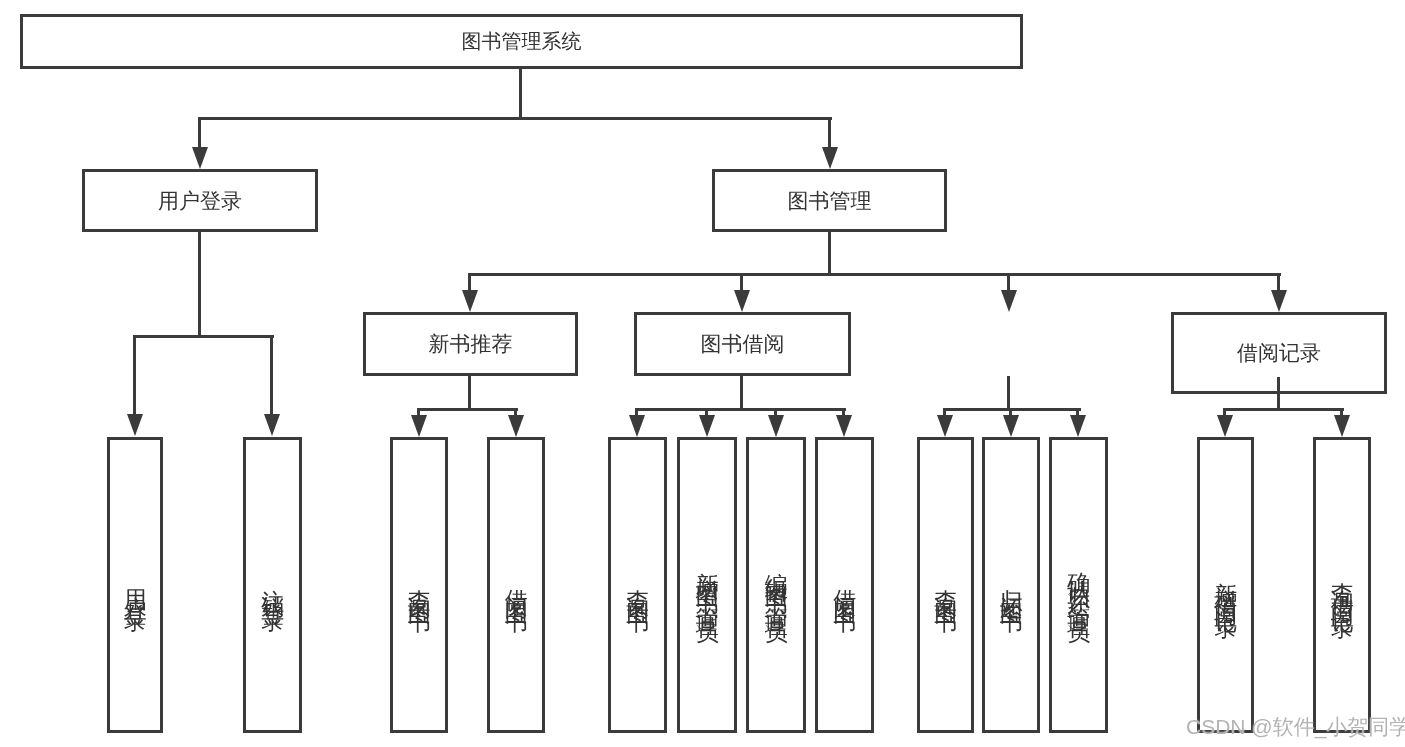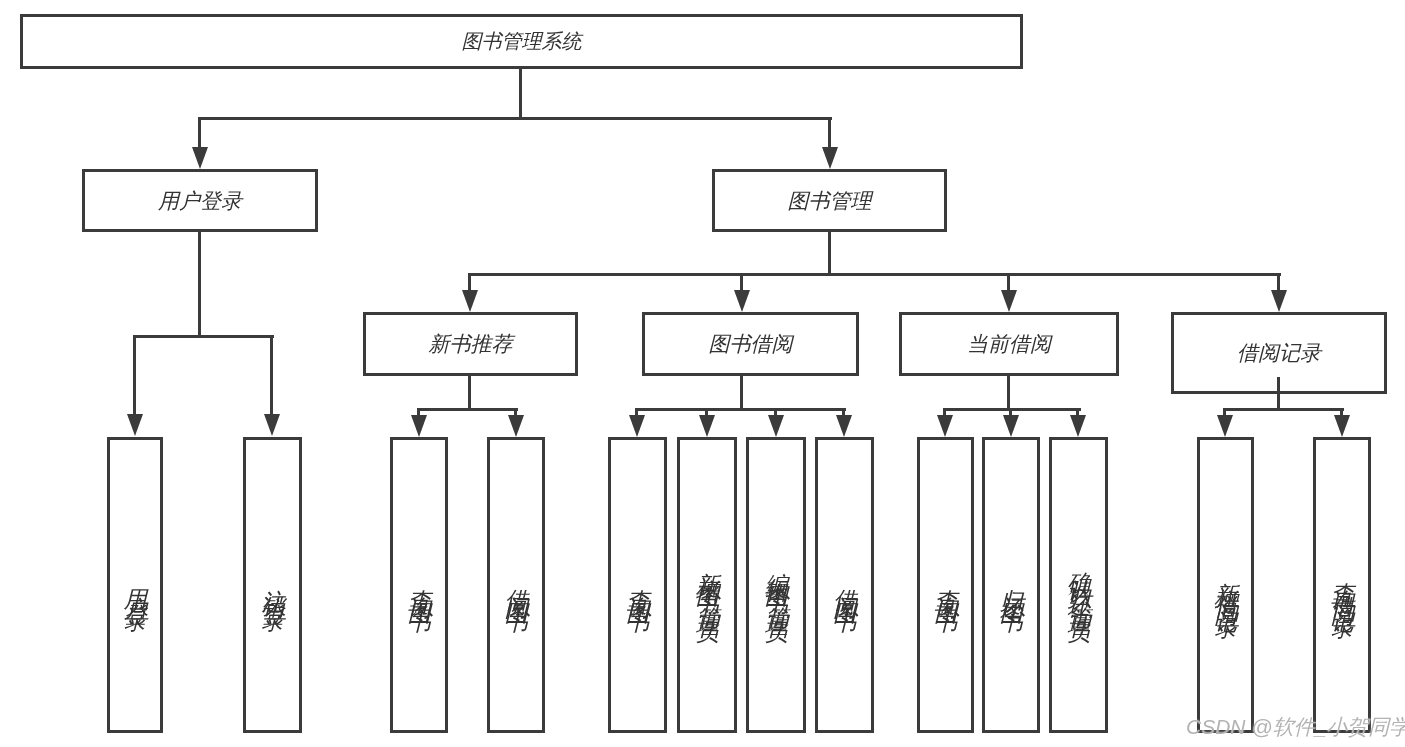--- a/index.html
+++ b/index.html
@@ -6,21 +6,20 @@
     --line:#3b3b3b;
     --text:#333333;
     --bg:#ffffff;
     --wm:#b3b3b3;
   }
   html,body{margin:0;padding:0;background:var(--bg);}
   .canvas{
     position:relative;width:1405px;height:747px;background:var(--bg);
     font-family:"Liberation Sans",sans-serif;color:var(--text);
     overflow:hidden;
-    font-style:italic;
   }
   .box{
     position:absolute;box-sizing:border-box;background:#ffffff;
     border:3px solid var(--line);
     display:flex;align-items:center;justify-content:center;
     color:var(--text);
   }
   .box.lvl1{font-size:20px;}
   .box.lvl2,.box.lvl3{font-size:21px;}
   .leaf-label{
@@ -54,25 +53,22 @@
   <div class="box lvl2" style="left:82px;top:169px;width:236px;height:63px;">
     <span>用户登录</span>
   </div>
   <div class="box lvl2" style="left:712px;top:169px;width:235px;height:63px;">
     <span>图书管理</span>
   </div>
 
   <div class="box lvl3" style="left:363px;top:312px;width:215px;height:64px;">
     <span>新书推荐</span>
   </div>
-  <div class="box lvl3" style="left:634px;top:312px;width:217px;height:64px;margin-left:8px;">
+  <div class="box lvl3" style="left:634px;top:312px;width:217px;height:64px;">
     <span>图书借阅</span>
-  </div>
-  <div class="box lvl3" style="left:899px;top:312px;width:220px;height:64px;">
-    <span>当前借阅</span>
   </div>
   <div class="box lvl3" style="left:1171px;top:312px;width:216px;height:82px;">
     <span>借阅记录</span>
   </div>
 
   <div class="box leaf" style="left:107px;top:437px;width:56px;height:296px;">
     <span class="leaf-label">用户登录</span>
   </div>
   <div class="box leaf" style="left:243px;top:437px;width:59px;height:296px;">
     <span class="leaf-label">注销登录</span>

